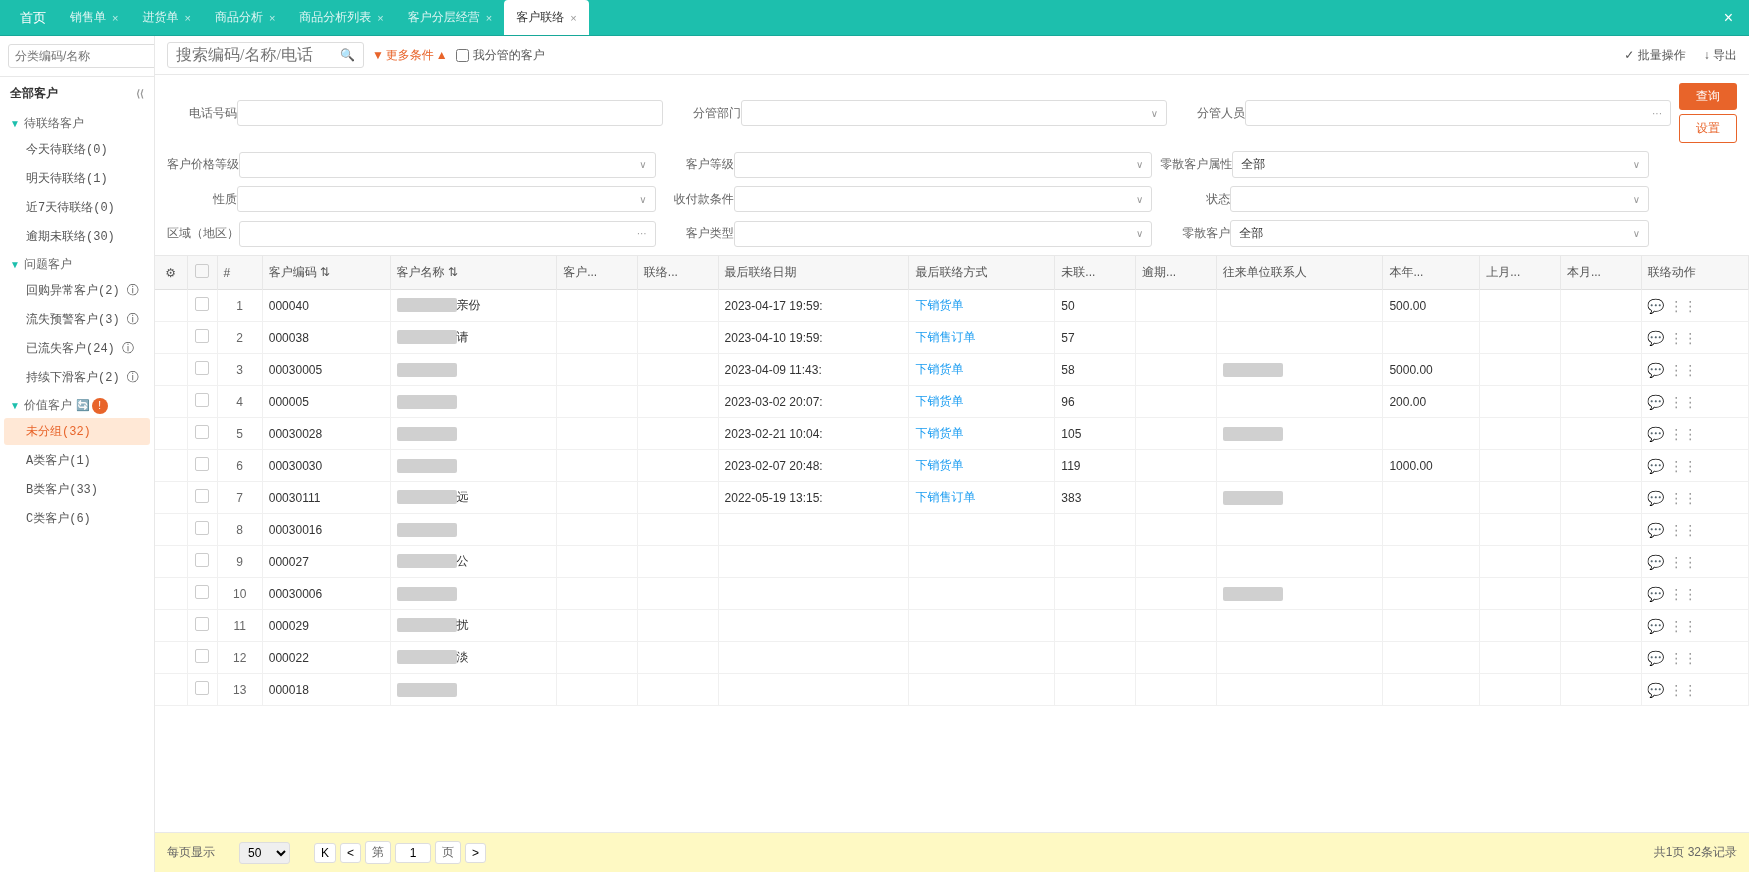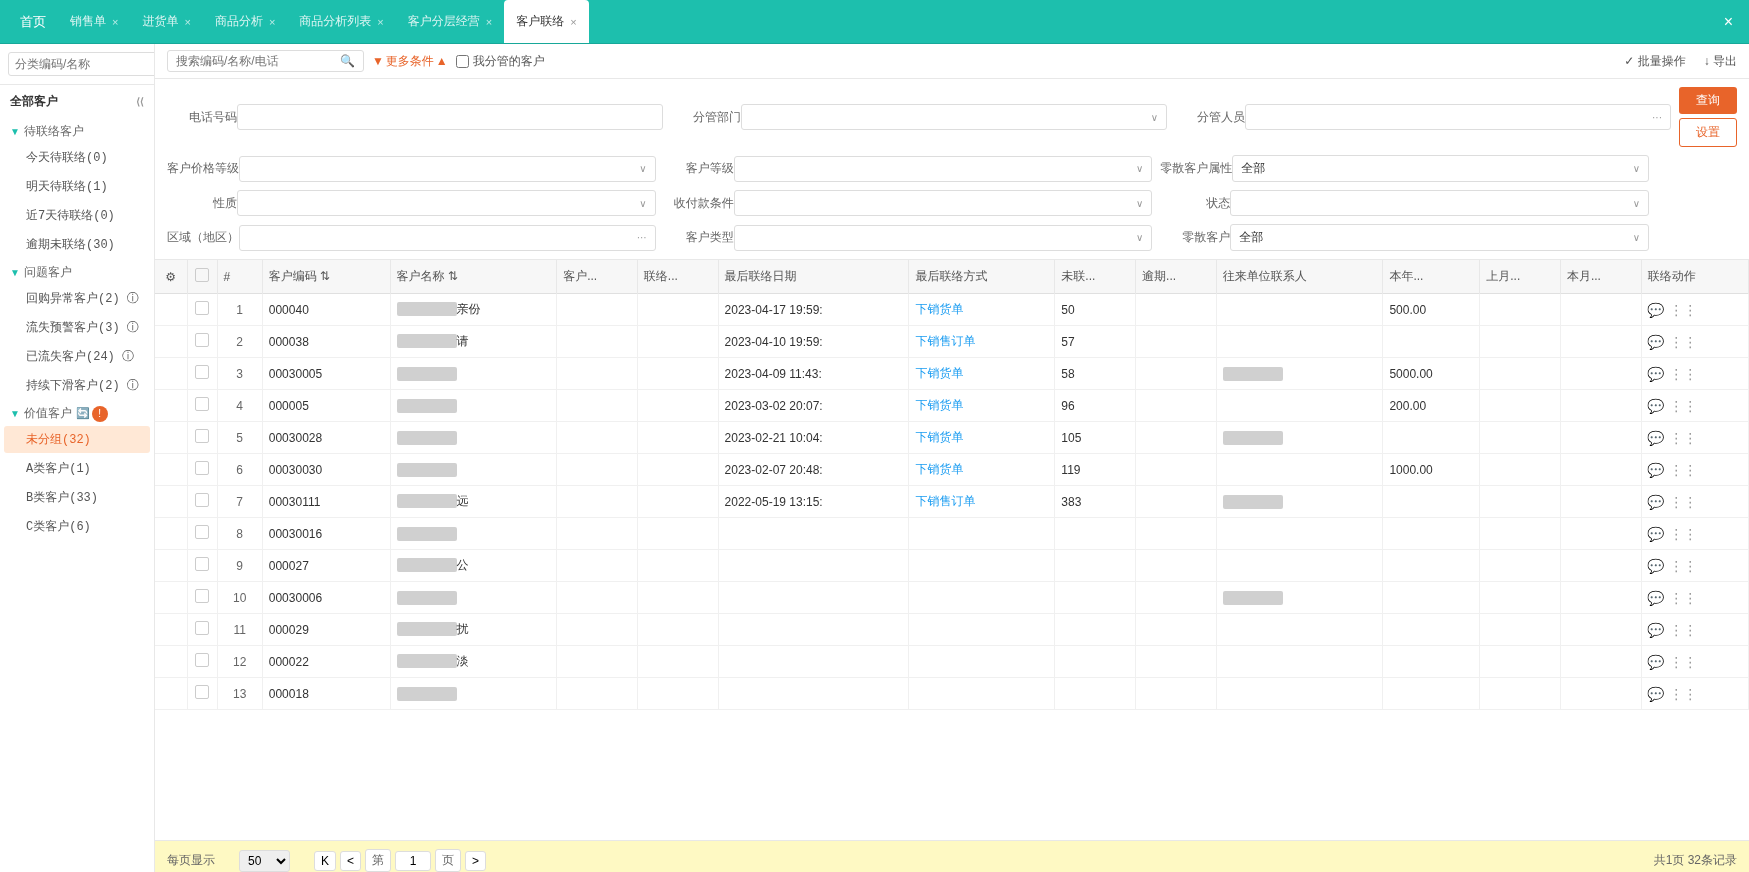--- a/index.html
+++ b/index.html
@@ -2,21 +2,21 @@
 <html><head>
   <meta charset="utf-8">
   <style>
     * { box-sizing: border-box; margin: 0; padding: 0; font-family: "Microsoft YaHei", Arial, sans-serif; font-size: 12px; }
     body { background: #f5f5f5; color: #333; overflow: hidden; }
     
     
     .tab-bar {
       display: flex; align-items: center;
       background: #1dbfad;
-      height: 44px; padding: 0 8px;
+      height: 36px; padding: 0 8px;
       border-bottom: 1px solid #17a899;
     }
     .tab-item {
       display: flex; align-items: center; padding: 0 12px;
       height: 100%; cursor: pointer; color: rgba(255,255,255,0.85);
       font-size: 13px; position: relative; white-space: nowrap;
     }
     .tab-item.active {
       background: #fff; color: #333; border-radius: 4px 4px 0 0;
     }
@@ -77,21 +77,21 @@
     .filter-bar {
       background: #fff; padding: 6px 12px;
       border-bottom: 1px solid #e8e8e8;
       display: flex; align-items: center; gap: 8px;
     }
     .filter-search-box {
       display: flex; align-items: center; border: 1px solid #ddd;
       border-radius: 3px; padding: 3px 8px; background: #fff;
     }
     .filter-search-box input {
-      border: none; outline: none; font-size: 12px; width: 160px;
+      border: none; outline: none; font-size: 16px; width: 160px; font-family: Liberation Serif, serif;
     }
     .filter-search-box .icon { color: #1dbfad; margin-left: 4px; cursor: pointer; }
     .more-conditions {
       color: #e8642a; cursor: pointer; display: flex; align-items: center; gap: 2px;
     }
     .my-customers { display: flex; align-items: center; gap: 4px; cursor: pointer; color: #555; }
     .batch-ops { margin-left: auto; color: #555; cursor: pointer; }
     .export-btn { color: #555; cursor: pointer; margin-left: 10px; }
 
     

